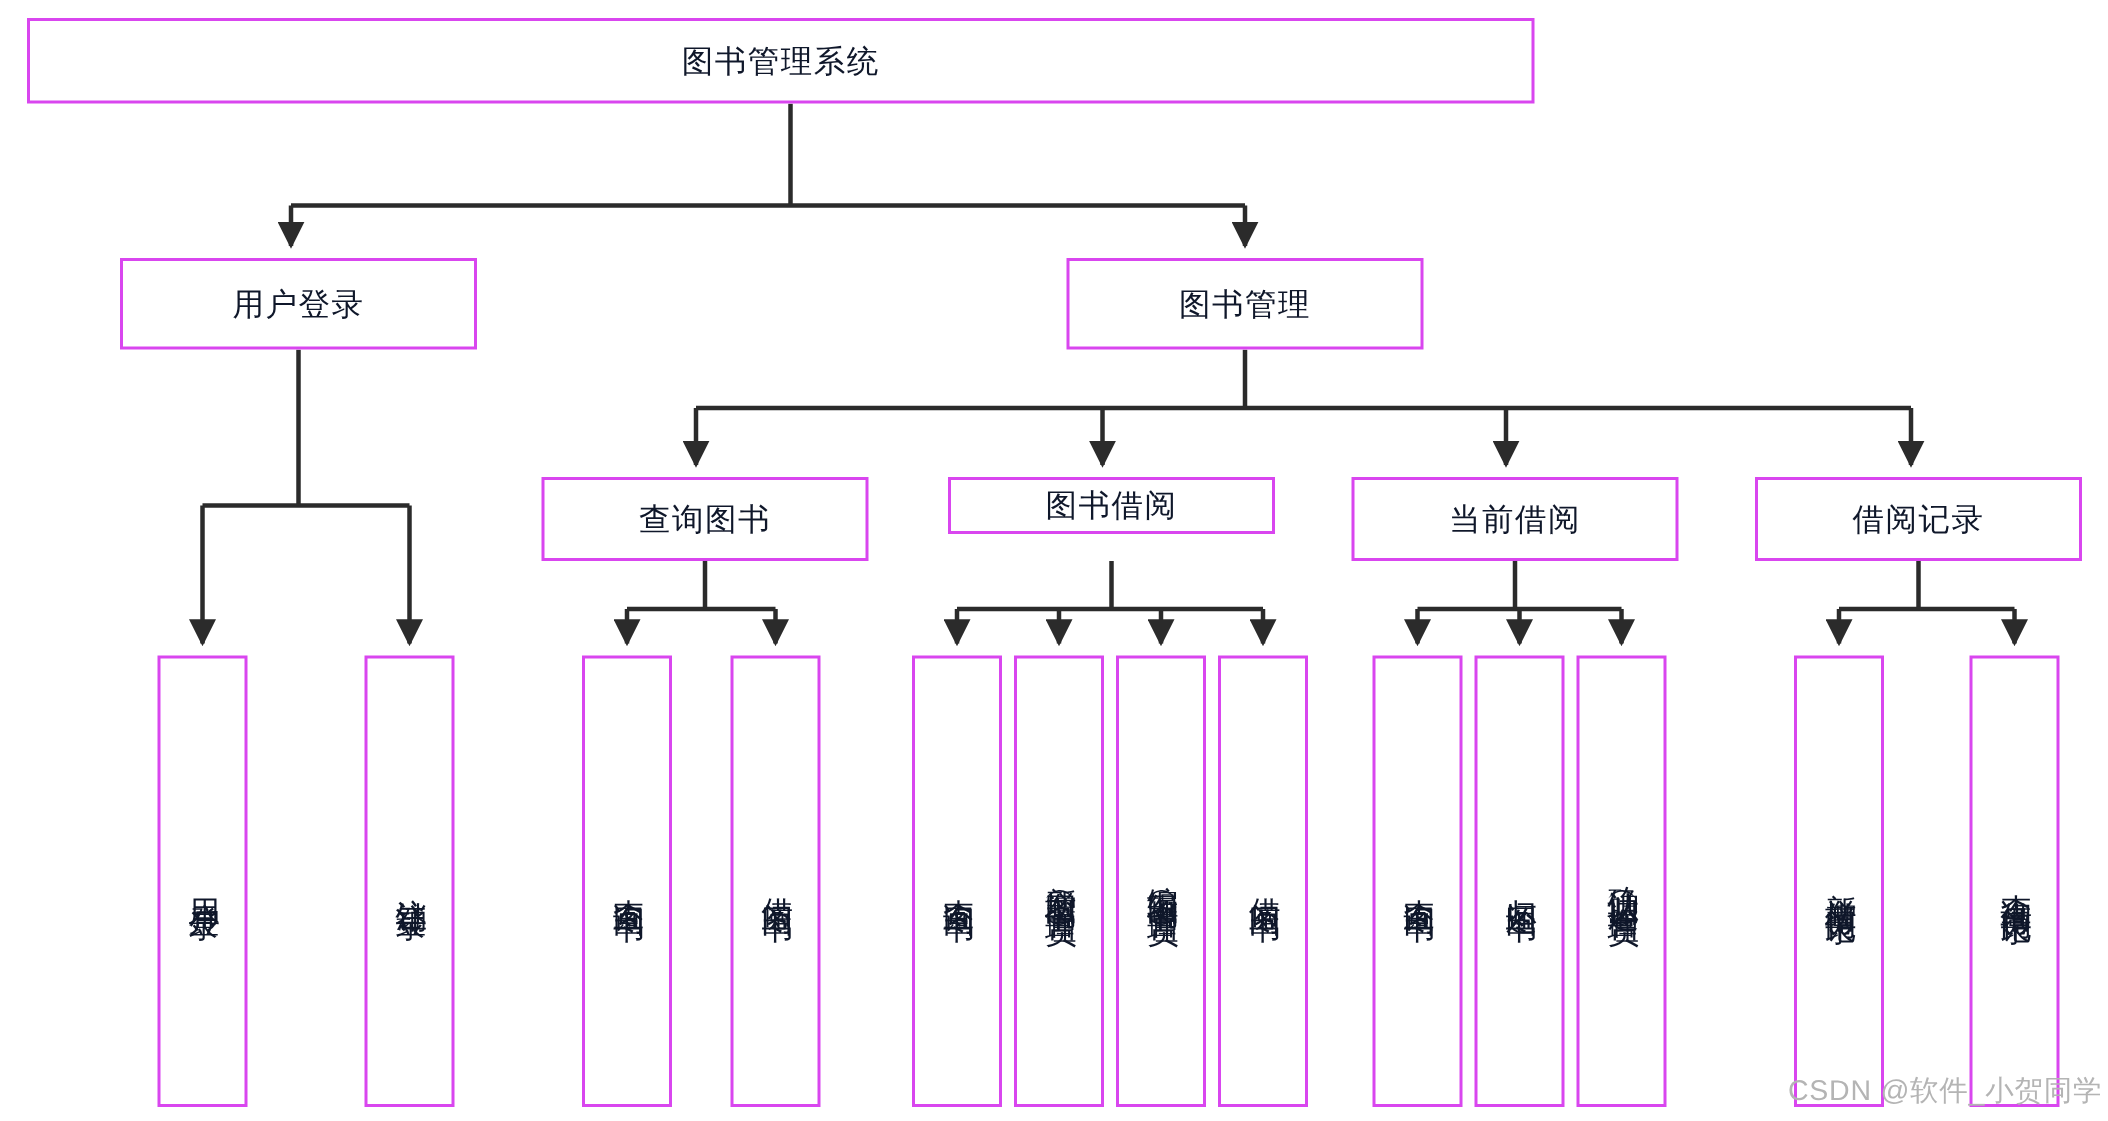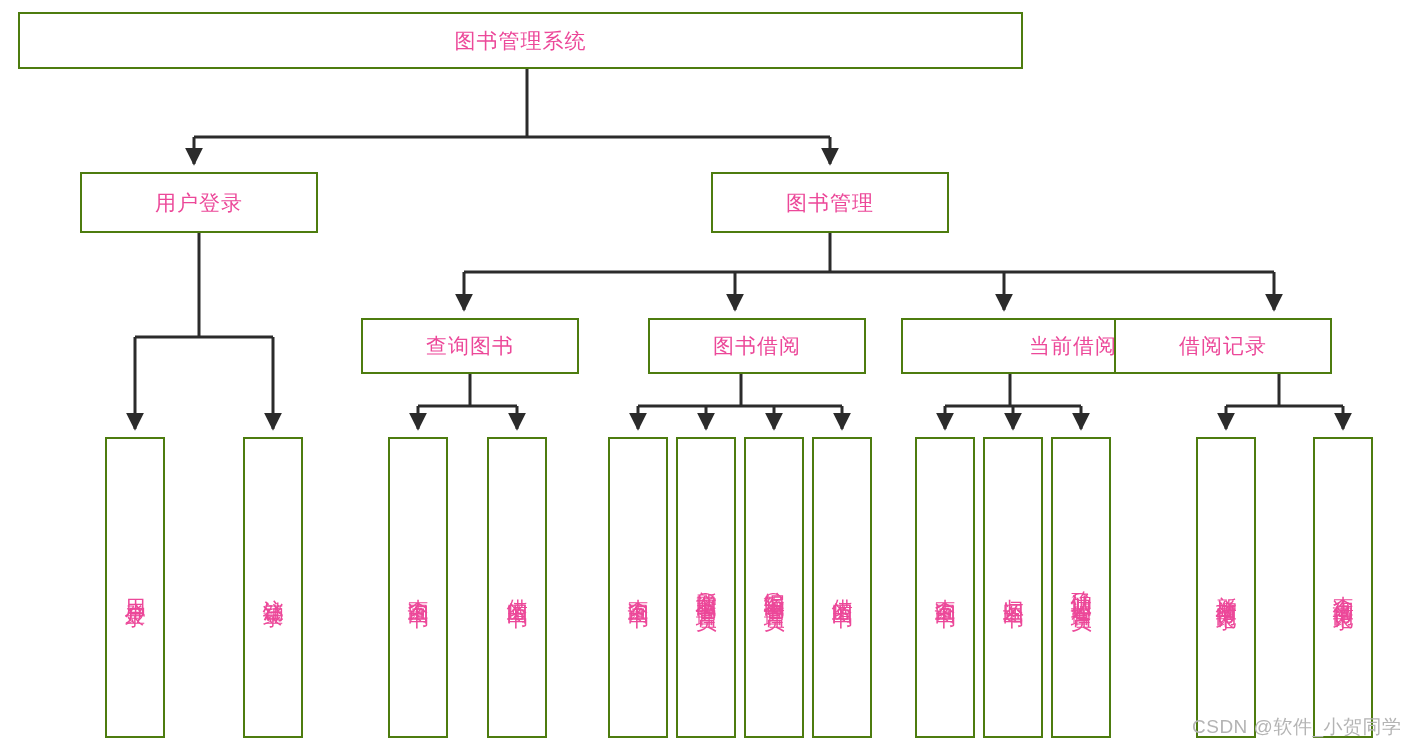--- a/index.html
+++ b/index.html
@@ -20,26 +20,26 @@
   svg#wires {
     position: absolute;
     left: 0; top: 0;
     width: 1405px;
     height: 747px;
     pointer-events: none;
   }
   .node {
     position: absolute;
     box-sizing: border-box;
-    border: 2px solid #4d7c0f;
+    border: 2px solid #d946ef;
     background: #ffffff;
     display: flex;
     align-items: center;
     justify-content: center;
-    color: #ec4899;
+    color: #0f172a;
   }
   .node.horiz {
     font-size: 21px;
     letter-spacing: 1px;
   }
   .node.vert {
     font-size: 21px;
     letter-spacing: 1px;
   }
   .node.vert .vtext {
@@ -123,27 +123,27 @@
   <div class="node horiz" style="left: 80px; top: 172px; width: 238px; height: 61px;">
     <span>用户登录</span>
   </div>
   <div class="node horiz" style="left: 711px; top: 172px; width: 238px; height: 61px; justify-content: center;">
     <span>图书管理</span>
   </div>
 
   <div class="node horiz" style="left: 361px; top: 318px; width: 218px; height: 56px;">
     <span>查询图书</span>
   </div>
-  <div class="node horiz" style="left: 648px; top: 318px; width: 218px; height: 56px;">
+  <div class="node horiz" style="left: 632px; top: 318px; width: 218px; height: 38px;">
     <span>图书借阅</span>
   </div>
-  <div class="node horiz" style="left: 901px; top: 318px; width: 218px; height: 56px; justify-content: flex-end;">
+  <div class="node horiz" style="left: 901px; top: 318px; width: 218px; height: 56px;">
     <span>当前借阅</span>
   </div>
-  <div class="node horiz" style="left: 1114px; top: 318px; width: 218px; height: 56px;">
+  <div class="node horiz" style="left: 1170px; top: 318px; width: 218px; height: 56px;">
     <span>借阅记录</span>
   </div>
 
   <div class="node vert" style="left: 105px; top: 437px; width: 60px; height: 301px;">
     <span class="vtext">用户登录</span>
   </div>
   <div class="node vert" style="left: 243px; top: 437px; width: 60px; height: 301px;">
     <span class="vtext">注销登录</span>
   </div>
   <div class="node vert" style="left: 388px; top: 437px; width: 60px; height: 301px;">

